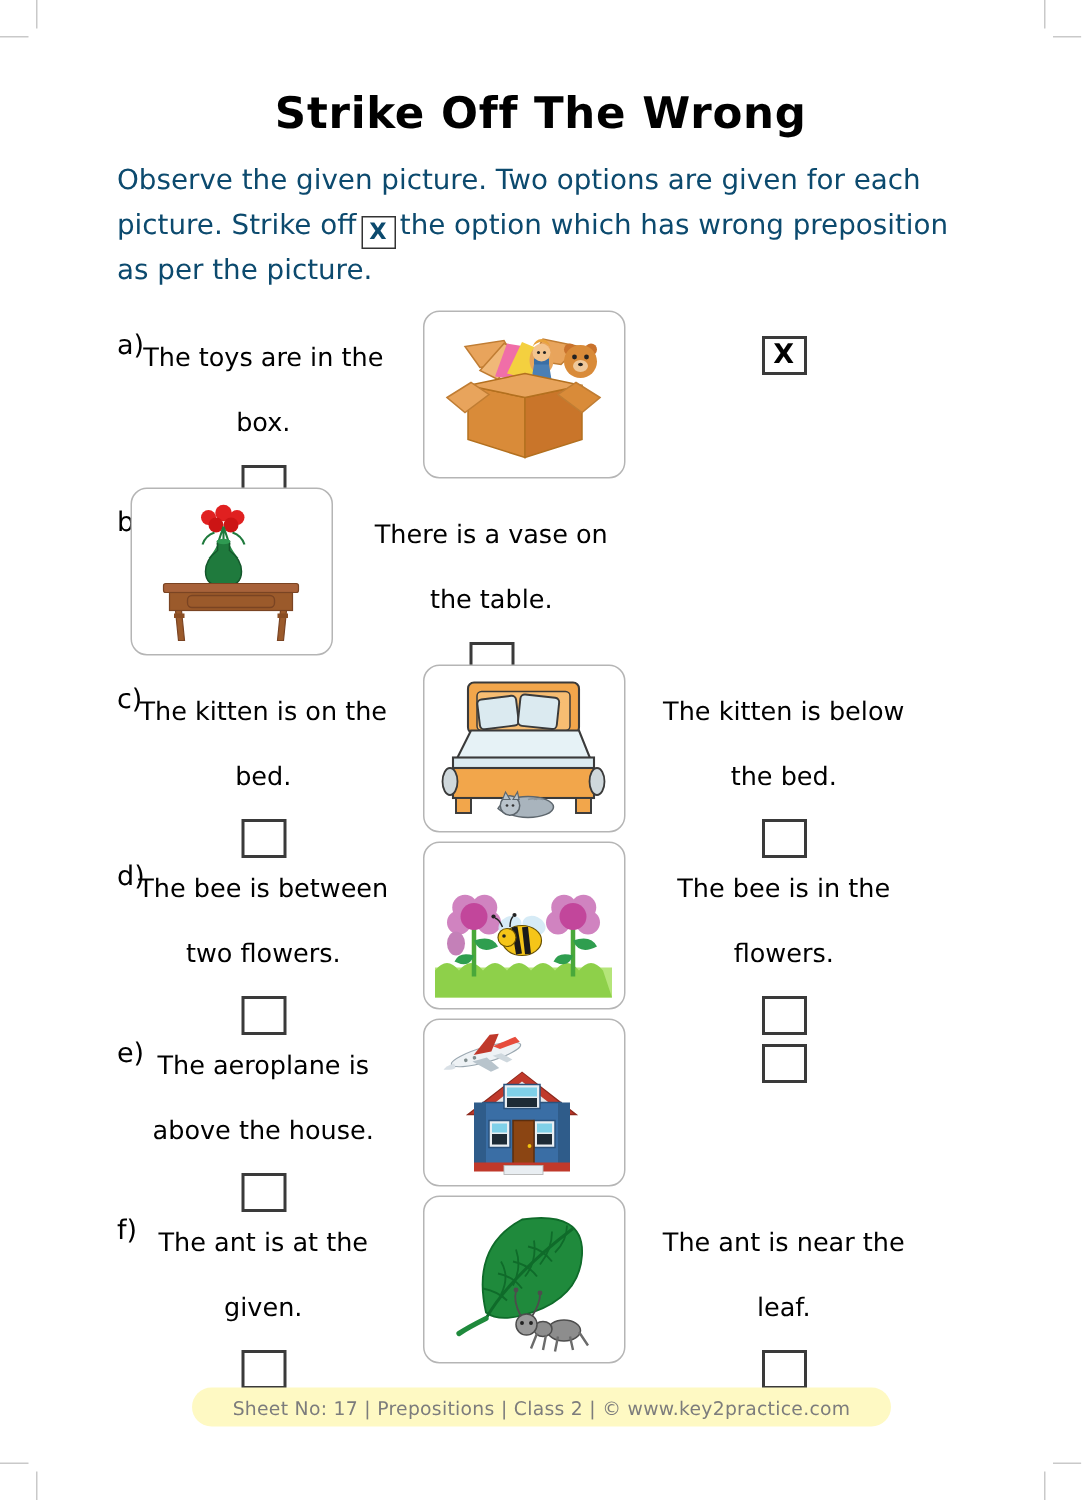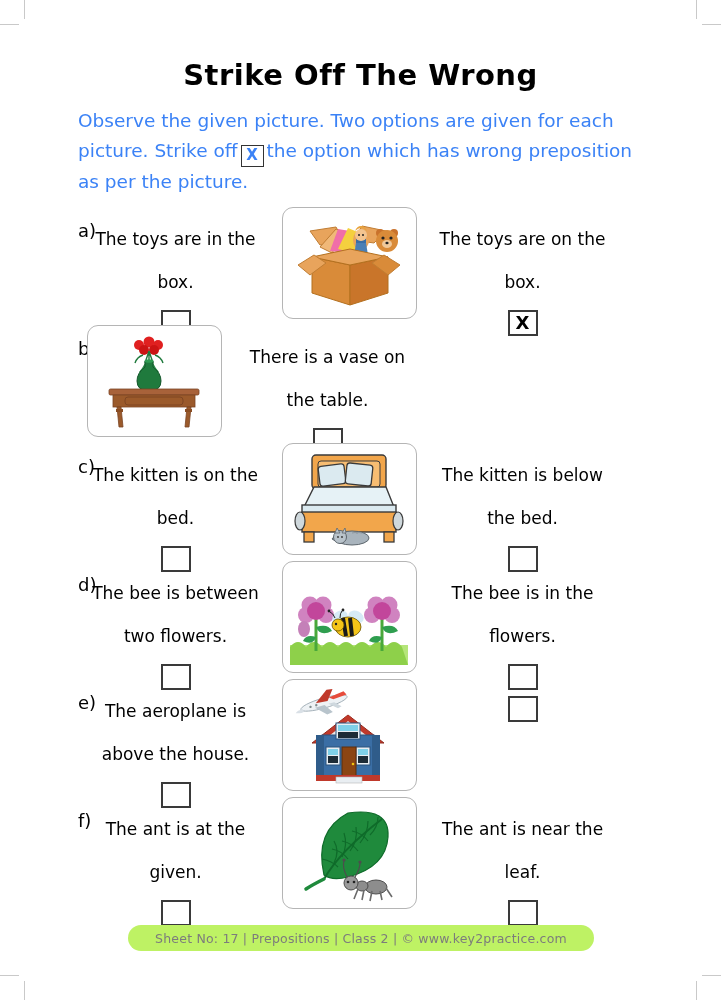--- a/index.html
+++ b/index.html
@@ -42,21 +42,21 @@
     letter-spacing: 0.5px;
     color: #000;
   }
   .instructions {
     position: absolute;
     top: 106px;
     left: 78px;
     width: 570px;
     font-size: 18.5px;
     line-height: 30px;
-    color: #3b82f6;
+    color: #0c4a6e;
   }
   .inline-x {
     display: inline-block;
     border: 1.5px solid #333;
     width: 21px;
     height: 20px;
     line-height: 19px;
     text-align: center;
     font-size: 15px;
     font-weight: bold;
@@ -134,21 +134,21 @@
   }
 
   
   .footer {
     position: absolute;
     left: 128px;
     top: 925px;
     width: 466px;
     height: 26px;
     border-radius: 13px;
-    background: #bef264;
+    background: #fef9c3;
     display: flex;
     align-items: center;
     justify-content: center;
     font-size: 12.5px;
     color: #7c7c7c;
     letter-spacing: 0.2px;
   }
 </style>
 </head>
 <body>
@@ -202,21 +202,20 @@
             <ellipse cx="97" cy="30" rx="1.6" ry="1.2" fill="#222"></ellipse>
             <polygon points="22,44 60,52 60,92 22,80" fill="#d98b39" stroke="#b3701f" stroke-width="1"></polygon>
             <polygon points="60,52 98,44 98,80 60,92" fill="#c9752a" stroke="#b3701f" stroke-width="1"></polygon>
             <polygon points="22,44 60,36 98,44 60,52" fill="#e8a45c" stroke="#b3701f" stroke-width="1"></polygon>
             <polygon points="8,52 24,42 36,50 20,62" fill="#e8a45c" stroke="#c07d33" stroke-width="1"></polygon>
             <polygon points="110,52 94,42 82,50 98,62" fill="#d98b39" stroke="#c07d33" stroke-width="1"></polygon>
           </svg>
         </div>
       </div>
       <div class="col-opt">
-        <div class="otext">The toys are on the box.</div>
         <div class="chk">X</div>
       </div>
     </div>
 
     <div class="row">
       <div class="col-label">b)</div>
       <div class="col-pic">
         <div class="pic-card">
           <svg width="118" height="100" viewBox="0 0 118 100">
             <circle cx="44" cy="14" r="5" fill="#e02020"></circle>

